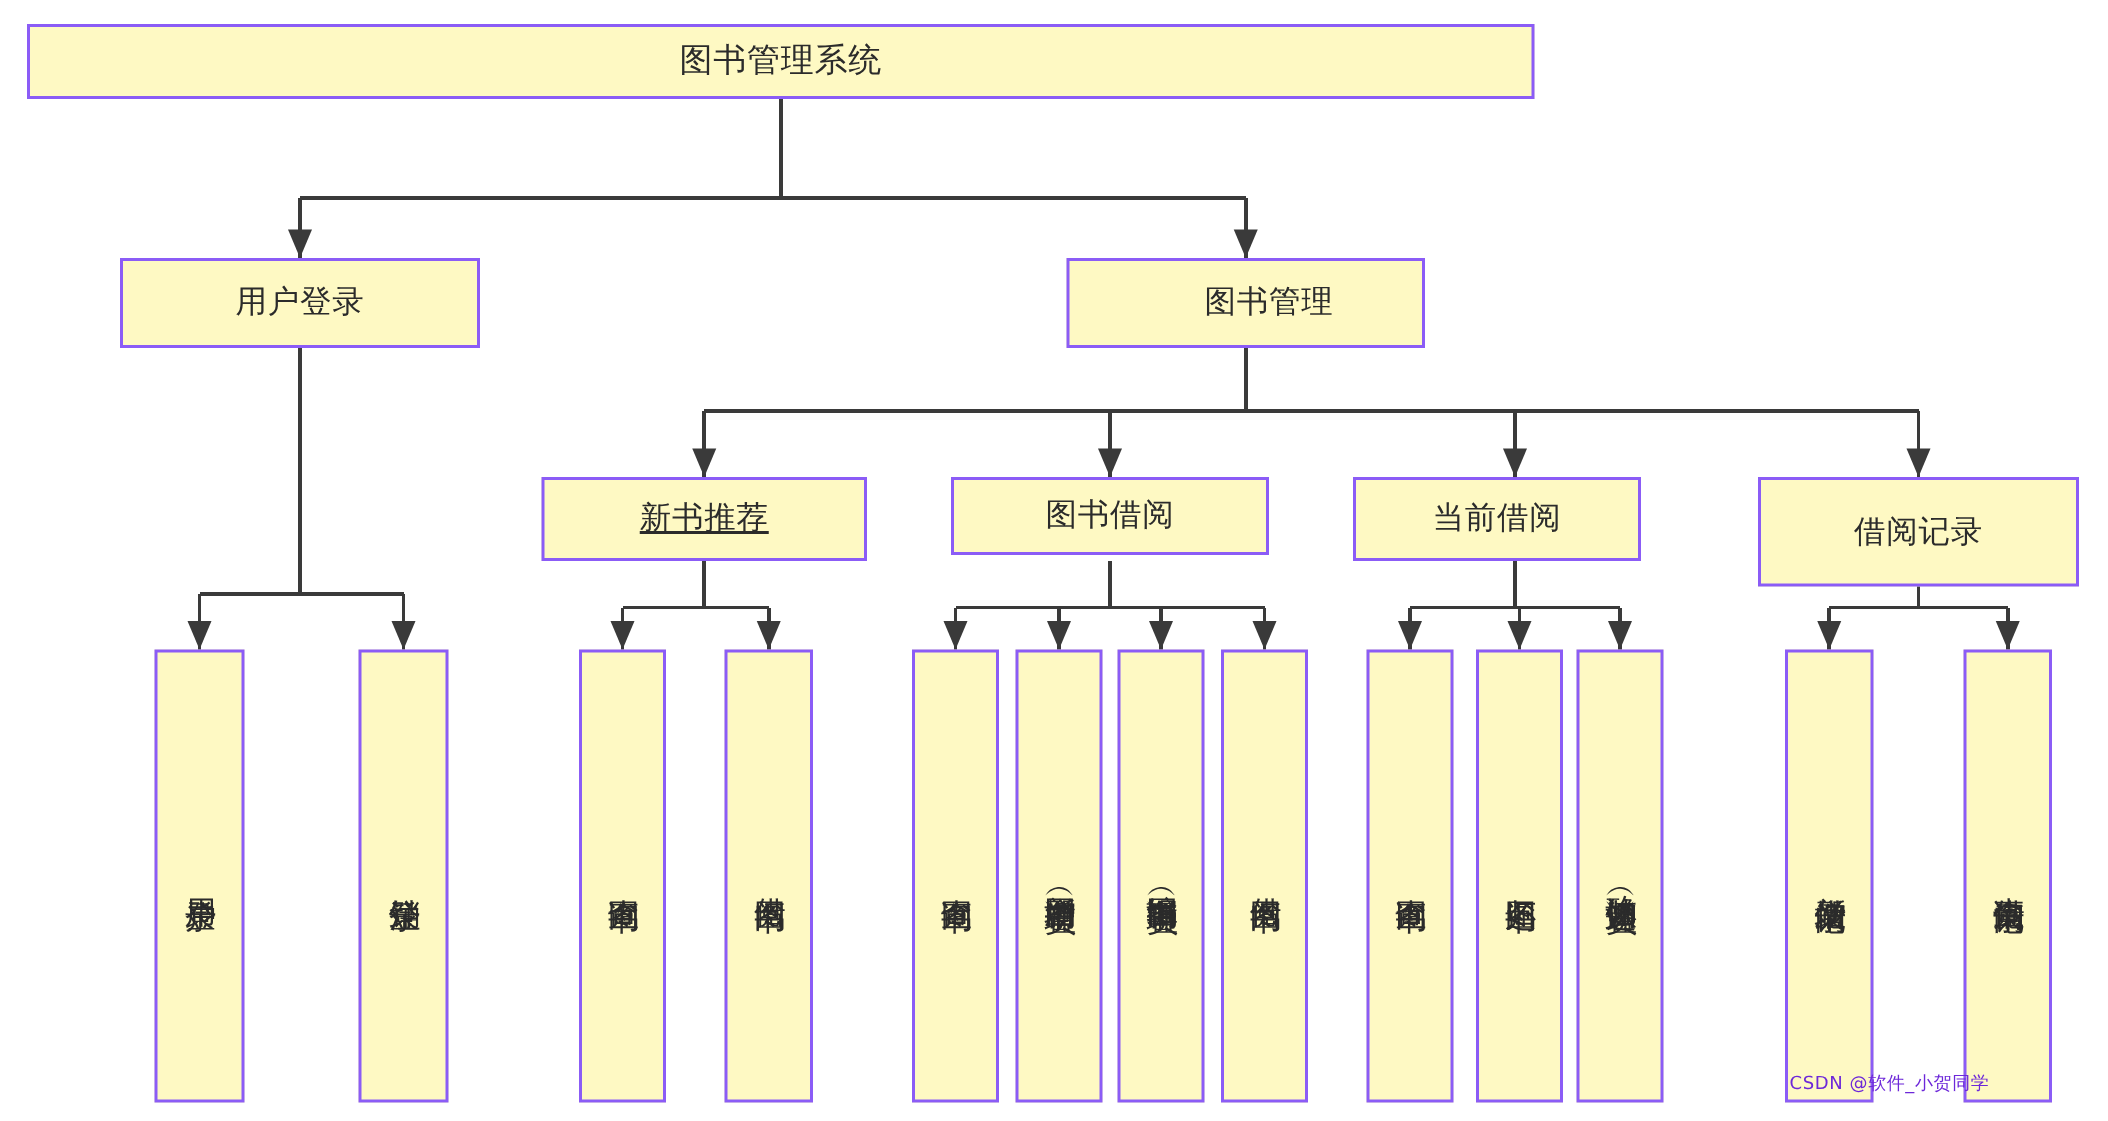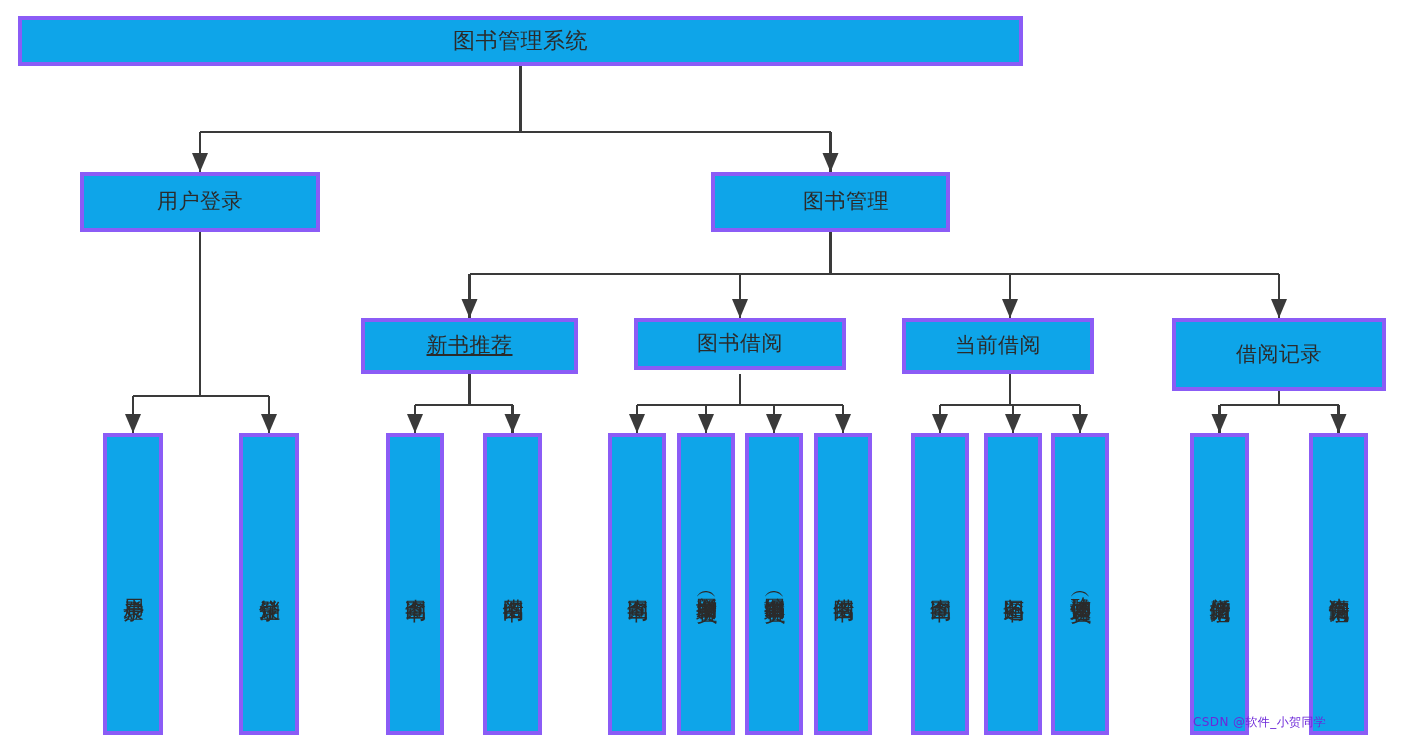--- a/index.html
+++ b/index.html
@@ -22,22 +22,22 @@
     position: absolute;
     left: 0;
     top: 0;
     width: 1405px;
     height: 747px;
     pointer-events: none;
   }
   .node {
     position: absolute;
     box-sizing: border-box;
-    background: #0ea5e9;
-    border: 4px solid #8b5cf6;
+    background: #fef9c3;
+    border: 2px solid #8b5cf6;
     display: flex;
     align-items: center;
     justify-content: center;
     color: #2b2b2b;
   }
   .node-label {
     display: block;
     text-align: center;
     line-height: 1.12;
     white-space: nowrap;

